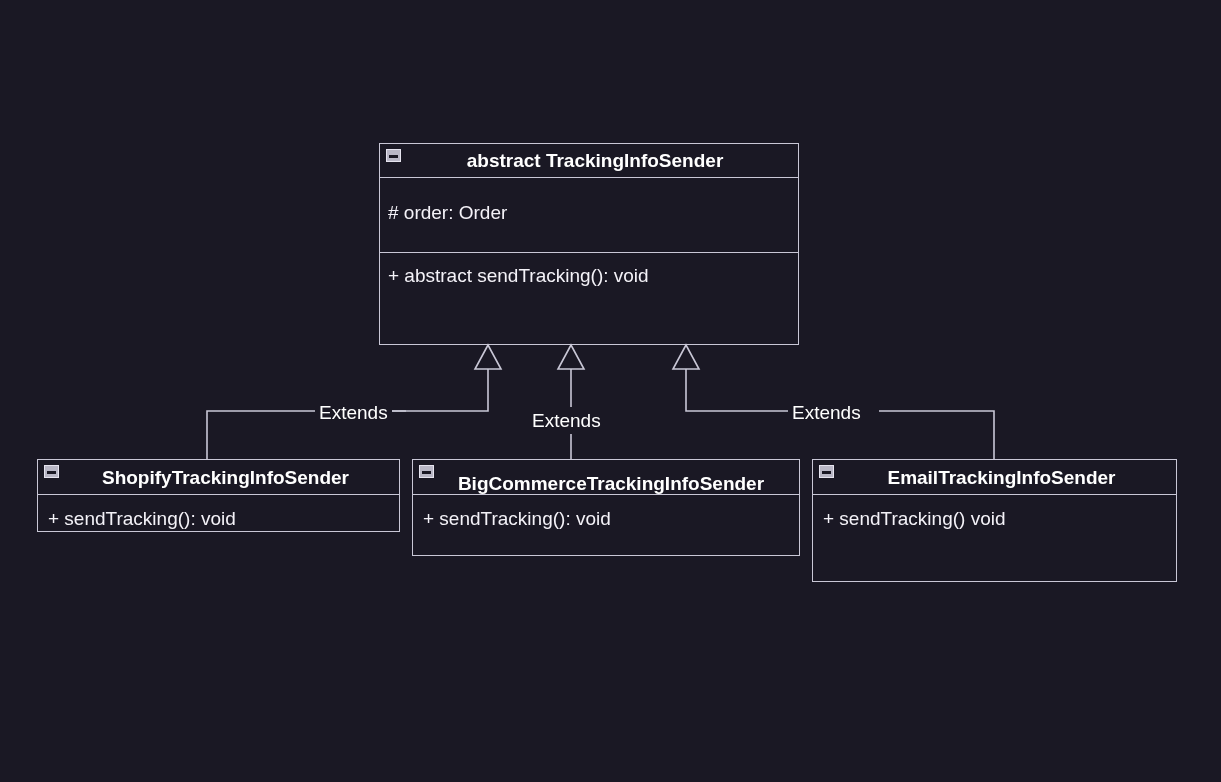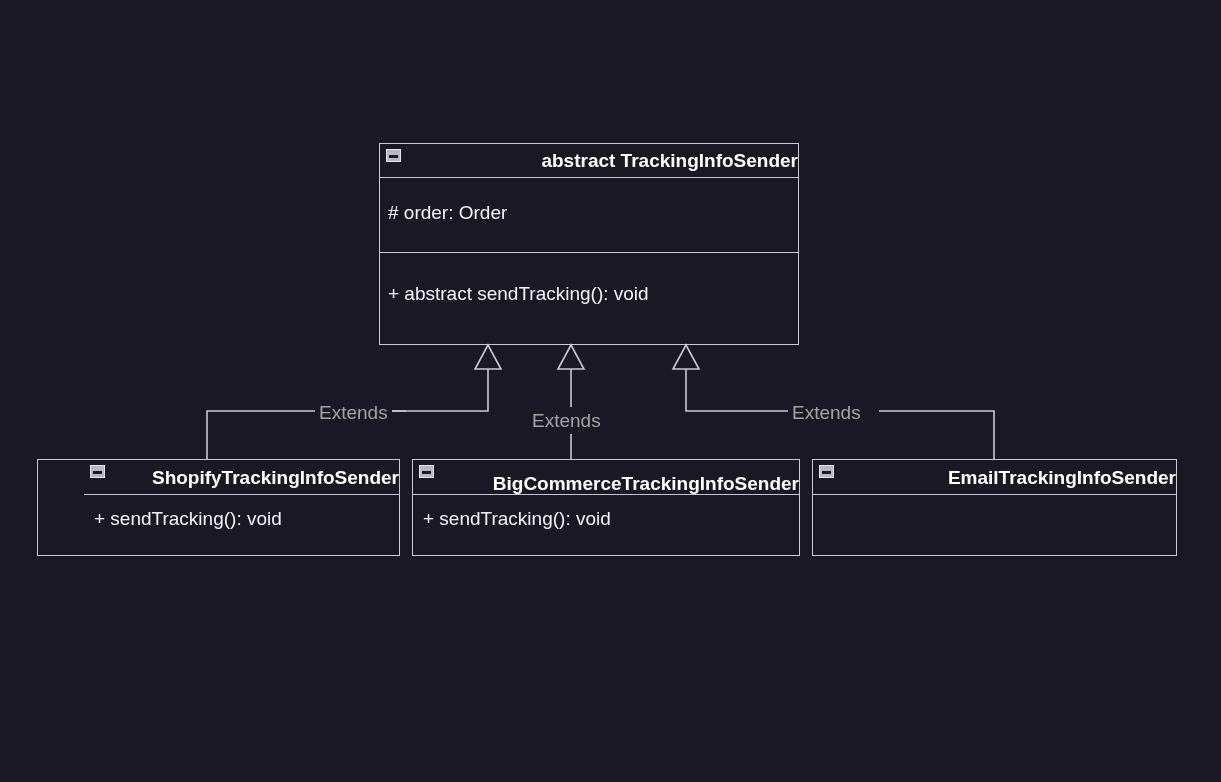--- a/index.html
+++ b/index.html
@@ -40,21 +40,21 @@
     box-sizing: border-box;
     border: 1.6px solid #c9c7d6;
     background: transparent;
   }
   .uml-title-band {
     position: relative;
     box-sizing: border-box;
     border-bottom: 1.6px solid #c9c7d6;
     display: flex;
     align-items: center;
-    justify-content: flex-end;
+    justify-content: center;
     overflow: visible;
   }
   .uml-title-text {
     color: #ffffff;
     font-weight: bold;
     font-size: 19px;
     font-family: "Liberation Sans", sans-serif;
     white-space: nowrap;
     text-align: center;
     line-height: 1;
@@ -92,21 +92,21 @@
     font-family: "Liberation Sans", sans-serif;
     white-space: nowrap;
     line-height: 1.05;
     margin-bottom: 28px;
   }
   .uml-member.compact { margin-bottom: 0; }
 
   
   .edge-label {
     position: absolute;
-    color: #a3a3a3;
+    color: #ffffff;
     font-size: 19px;
     font-family: "Liberation Sans", sans-serif;
     white-space: nowrap;
     background: #1a1824;
     padding: 0 4px;
     line-height: 1;
     text-align: center;
   }
 </style>
 </head>
@@ -142,49 +142,52 @@
 
 
   <div class="uml-class" style="left:379px; top:143px; width:420px; height:202px;">
     <div class="uml-title-band" style="height:34px;">
       <span class="collapse-icon"></span>
       <span class="uml-title-text" style="margin-left:12px;">abstract TrackingInfoSender</span>
     </div>
     <div class="uml-compartment" style="height:58px;margin-top:16px;">
       <div class="uml-member compact"># order: Order</div>
     </div>
-    <div class="uml-compartment with-top-rule" style="height:108px; padding-top:31px;">
+    <div class="uml-compartment with-top-rule" style="height:108px; padding-top:13px;">
       <div class="uml-member">+ abstract sendTracking(): void</div>
     </div>
   </div>
 
-  <div class="uml-class" style="left:37px; top:459px; width:363px; height:97px;padding-left:46px;">
+  <div class="uml-class" style="left:37px; top:459px; width:363px; height:73px;">
     <div class="uml-title-band" style="height:35px;">
       <span class="collapse-icon"></span>
       <span class="uml-title-text" style="margin-left:14px;">ShopifyTrackingInfoSender</span>
     </div>
     <div class="uml-compartment" style="height:59px; padding-top:14px; padding-left:10px;">
       <div class="uml-member compact">+ sendTracking(): void</div>
     </div>
   </div>
 
   <div class="uml-class" style="left:412px; top:459px; width:388px; height:97px;">
     <div class="uml-title-band" style="height:35px;">
       <span class="collapse-icon"></span>
       <span class="uml-title-text" style="margin-left:10px;margin-top:12px;">BigCommerceTrackingInfoSender</span>
     </div>
     <div class="uml-compartment" style="height:59px; padding-top:14px; padding-left:10px;">
       <div class="uml-member compact">+ sendTracking(): void</div>
     </div>
   </div>
 
-  <div class="uml-class" style="left:812px; top:459px; width:365px; height:97px;">
+  <div class="uml-class" style="left:812px; top:459px; width:365px; height:123px;">
     <div class="uml-title-band" style="height:35px;">
       <span class="collapse-icon"></span>
       <span class="uml-title-text" style="margin-left:14px;">EmailTrackingInfoSender</span>
+    </div>
+    <div class="uml-compartment" style="height:59px; padding-top:14px; padding-left:10px;">
+      <div class="uml-member compact">+ sendTracking() void</div>
     </div>
   </div>
 
   <div class="edge-label" style="left:315px; top:403px;">Extends</div>
   <div class="edge-label" style="left:528px; top:411px;">Extends</div>
   <div class="edge-label" style="left:788px; top:403px;">Extends</div>
 
 </div>
 
 </body></html>

